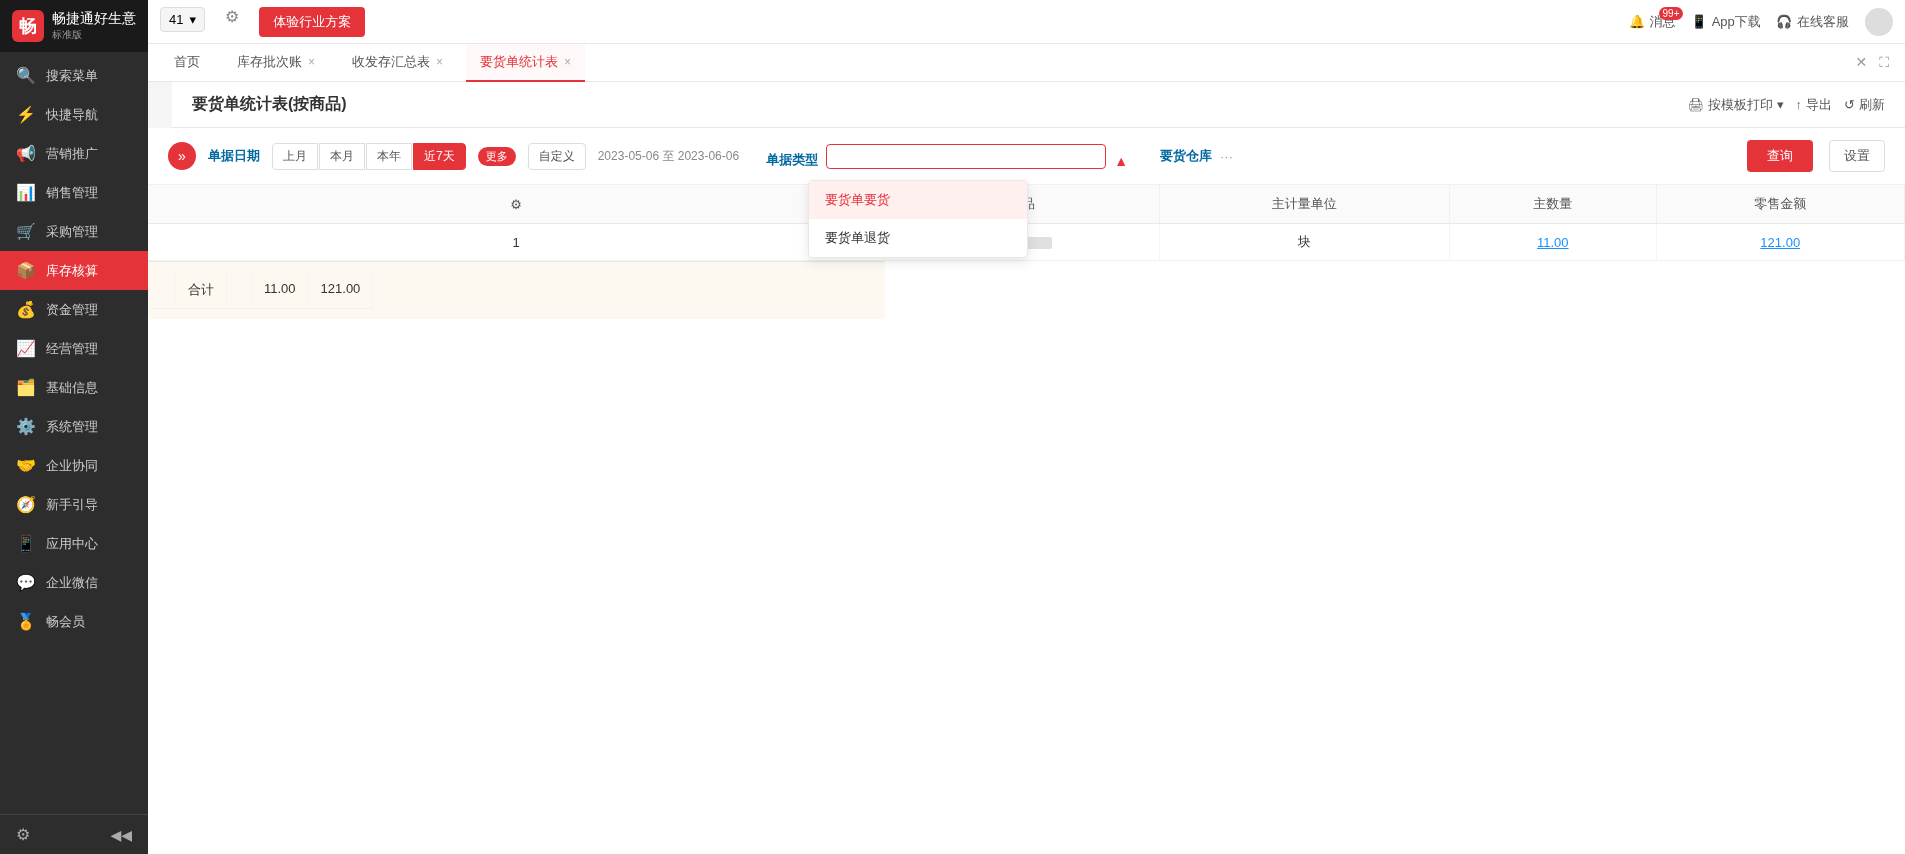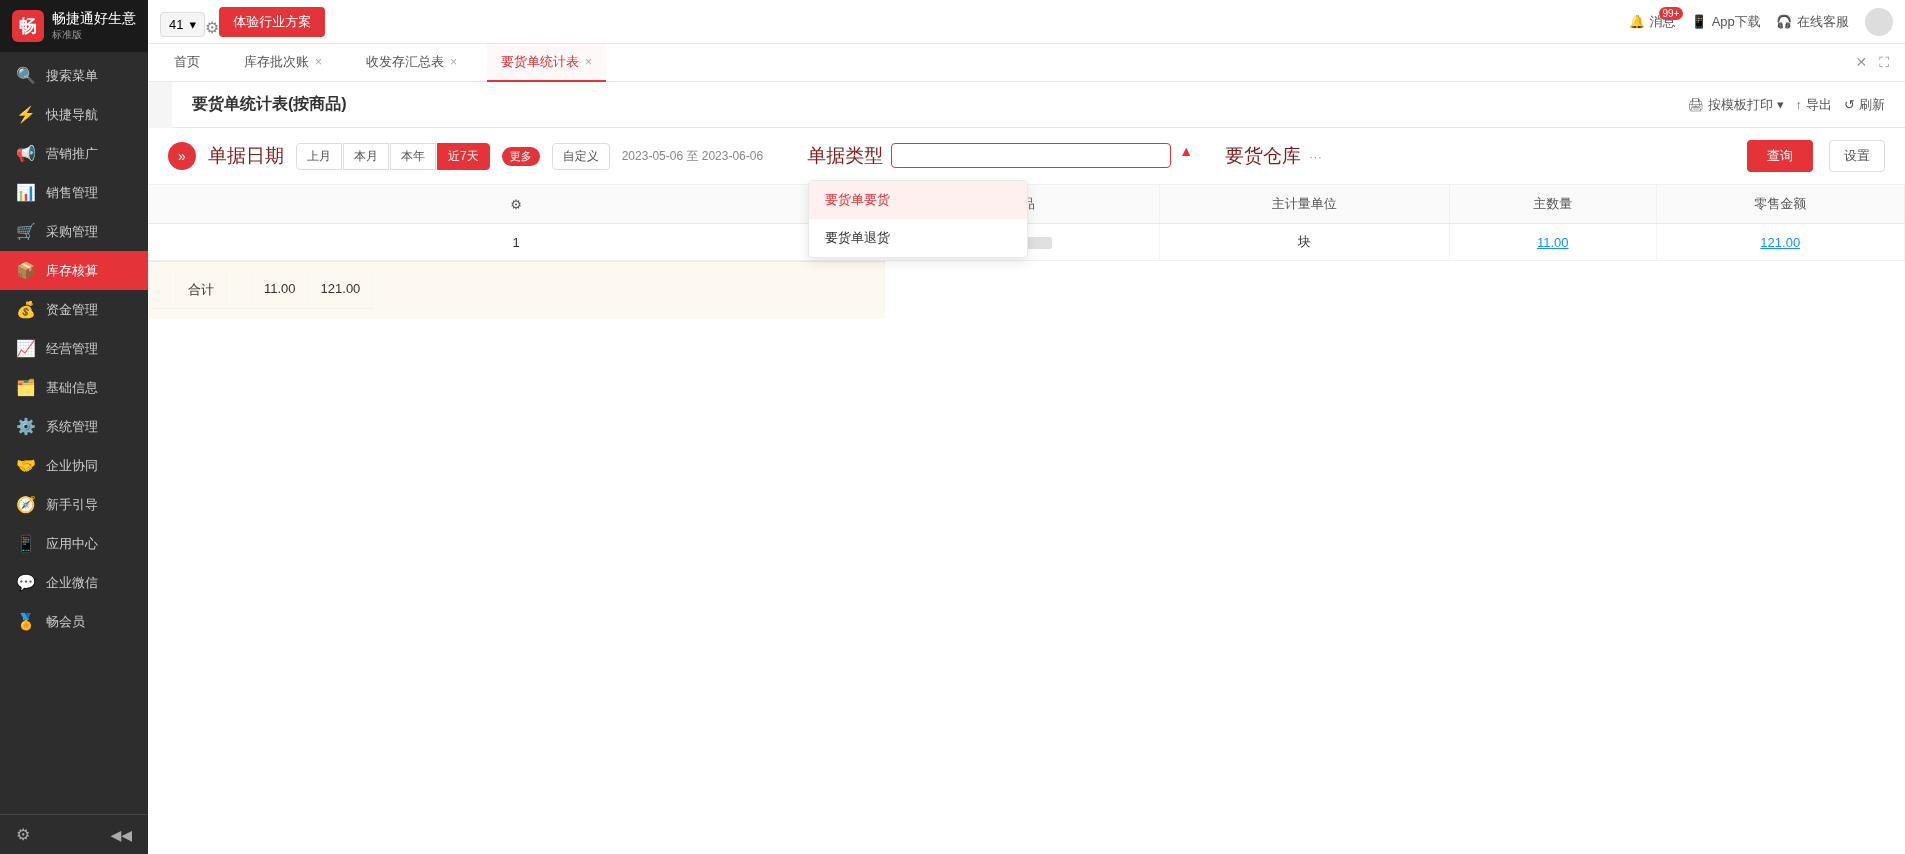--- a/index.html
+++ b/index.html
@@ -70,21 +70,21 @@
     
     .topbar {
       background: #fff;
       height: 44px;
       display: flex;
       align-items: center;
       padding: 0 12px;
       border-bottom: 1px solid #e8e8e8;
       gap: 8px;
     }
-    .topbar-left { display: flex; align-items: flex-end; gap: 0; flex: 1; }
+    .topbar-left { display: flex; align-items: flex-start; gap: 20px; flex: 1; }
     .topbar-company {
       background: #f5f5f5;
       border: 1px solid #ddd;
       border-radius: 4px;
       padding: 4px 8px;
       font-size: 13px;
       display: flex;
       align-items: center;
       gap: 6px;
       cursor: pointer;
@@ -126,21 +126,21 @@
     }
 
     
     .tabs-bar {
       background: #fff;
       display: flex;
       align-items: center;
       padding: 0 12px;
       border-bottom: 1px solid #e8e8e8;
       height: 38px;
-      gap: 16px;
+      gap: 9px;
     }
     .tab-item {
       display: flex;
       align-items: center;
       padding: 0 14px;
       height: 38px;
       cursor: pointer;
       font-size: 13px;
       color: #555;
       border-bottom: 2px solid transparent;
@@ -192,21 +192,21 @@
       position: relative;
     }
     .filter-expand-btn {
       width: 28px; height: 28px;
       background: #e5333a;
       color: #fff;
       border-radius: 50%;
       display: flex; align-items: center; justify-content: center;
       cursor: pointer; font-size: 14px;
     }
-    .filter-label { color: #7f1d1d; font-size: 19px; }
+    .filter-label { color: #0369a1; font-size: 13px; font-weight: bold; }
     .filter-period-group { display: flex; gap: 1px; }
     .filter-period-btn {
       padding: 4px 10px;
       border: 1px solid #ddd;
       background: #fff;
       font-size: 12px;
       cursor: pointer;
       color: #555;
     }
     .filter-period-btn:first-child { border-radius: 4px 0 0 4px; }
@@ -226,22 +226,22 @@
       border: 1px solid #ddd;
       background: #fff;
       font-size: 12px;
       cursor: pointer;
       border-radius: 4px;
       color: #555;
     }
     .filter-date-range { font-size: 12px; color: #888; }
 
     .filter-type-group {
-      display: flex; align-items: flex-start; gap: 8px;
-      margin-left: 32px;
+      display: flex; align-items: flex-end; gap: 8px;
+      margin-left: 15px;
     }
     .filter-type-input {
       border: 1px solid #e5333a;
       border-radius: 4px;
       padding: 4px 8px;
       font-size: 13px;
       width: 280px;
       outline: none;
     }
     .filter-type-arrow { color: #e5333a; cursor: pointer; font-size: 14px; }

